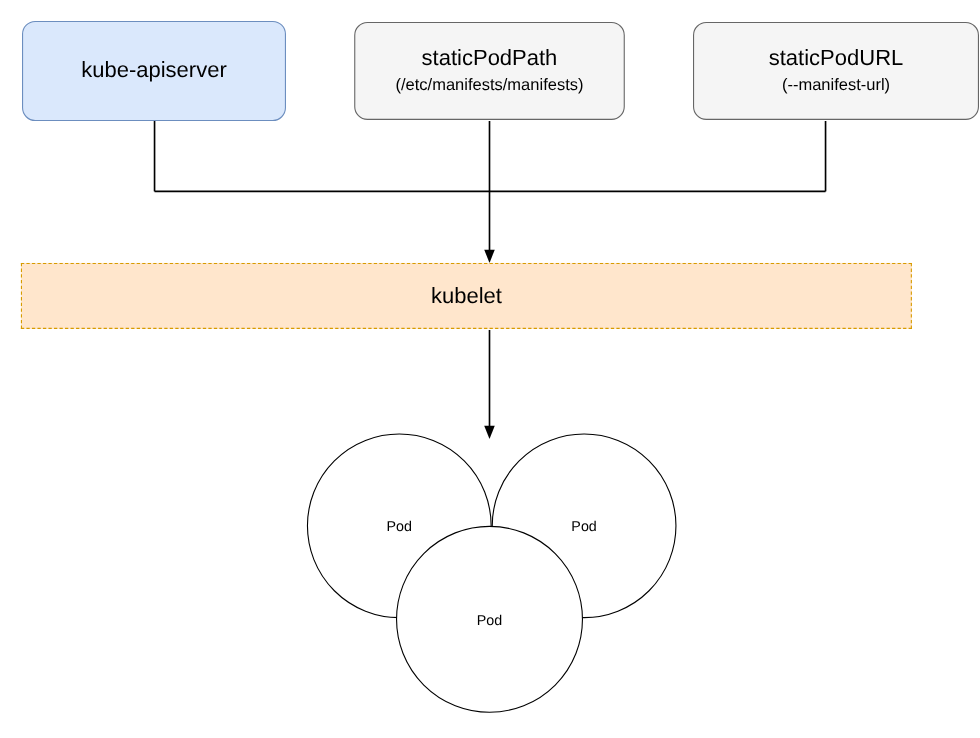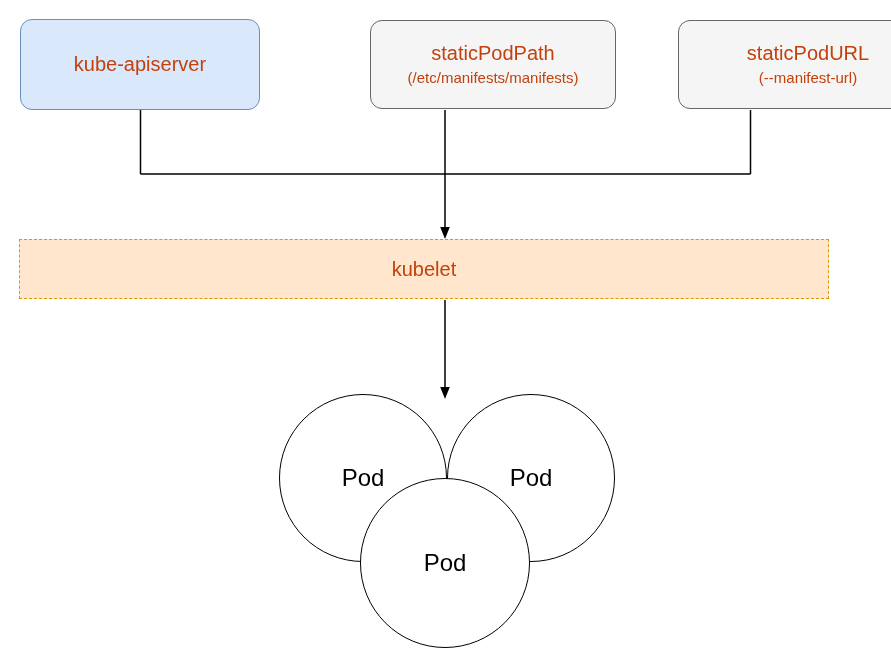--- a/index.html
+++ b/index.html
@@ -16,55 +16,54 @@
     overflow: hidden;
   }
   .node {
     position: absolute;
     box-sizing: border-box;
     display: flex;
     flex-direction: column;
     align-items: center;
     justify-content: center;
     text-align: center;
-    color: #c2410c;
+    color: #000000;
   }
   .node-apiserver {
     left: 20px; top: 19px; width: 240px; height: 91px;
     background: var(--apiserver-fill, #dae8fc);
     border: 1px solid var(--apiserver-border, #6c8ebf);
     border-radius: 12px;
     font-size: 20px;
   }
   .node-gray {
     background: var(--gray-fill, #f5f5f5);
     border: 1px solid var(--gray-border, #666666);
     border-radius: 12px;
-    margin-left: 48px;
   }
   .node-staticpodpath { left: 322px; top: 20px; width: 246px; height: 89px; }
   .node-staticpodurl  { left: 630px; top: 20px; width: 260px; height: 89px; }
   .node-title { font-size: 20px; line-height: 1.25; }
   .node-sub   { font-size: 15px; line-height: 1.3; margin-top: 2px; }
   .node-kubelet {
     left: 19px; top: 239px; width: 810px; height: 60px;
     background: var(--kubelet-fill, #ffe6cc);
     border: 1px dashed var(--kubelet-border, #d79b00);
     font-size: 20px;
   }
   .pod-circle {
     position: absolute;
     box-sizing: border-box;
     background: #ffffff;
     border: 1px solid var(--line-color, #000000);
     border-radius: 50%;
     display: flex;
     align-items: center;
     justify-content: center;
-    font-size: 24px;
+    font-size: 13px;
     color: #000000;
   }
   .pod-left   { left: 279px; top: 394px; width: 168px; height: 168px; }
   .pod-right  { left: 447px; top: 394px; width: 168px; height: 168px; }
   .pod-bottom { left: 360px; top: 478px; width: 170px; height: 170px; }
   .wire-layer {
     position: absolute;
     left: 0; top: 0;
     width: 891px; height: 671px;
     pointer-events: none;

